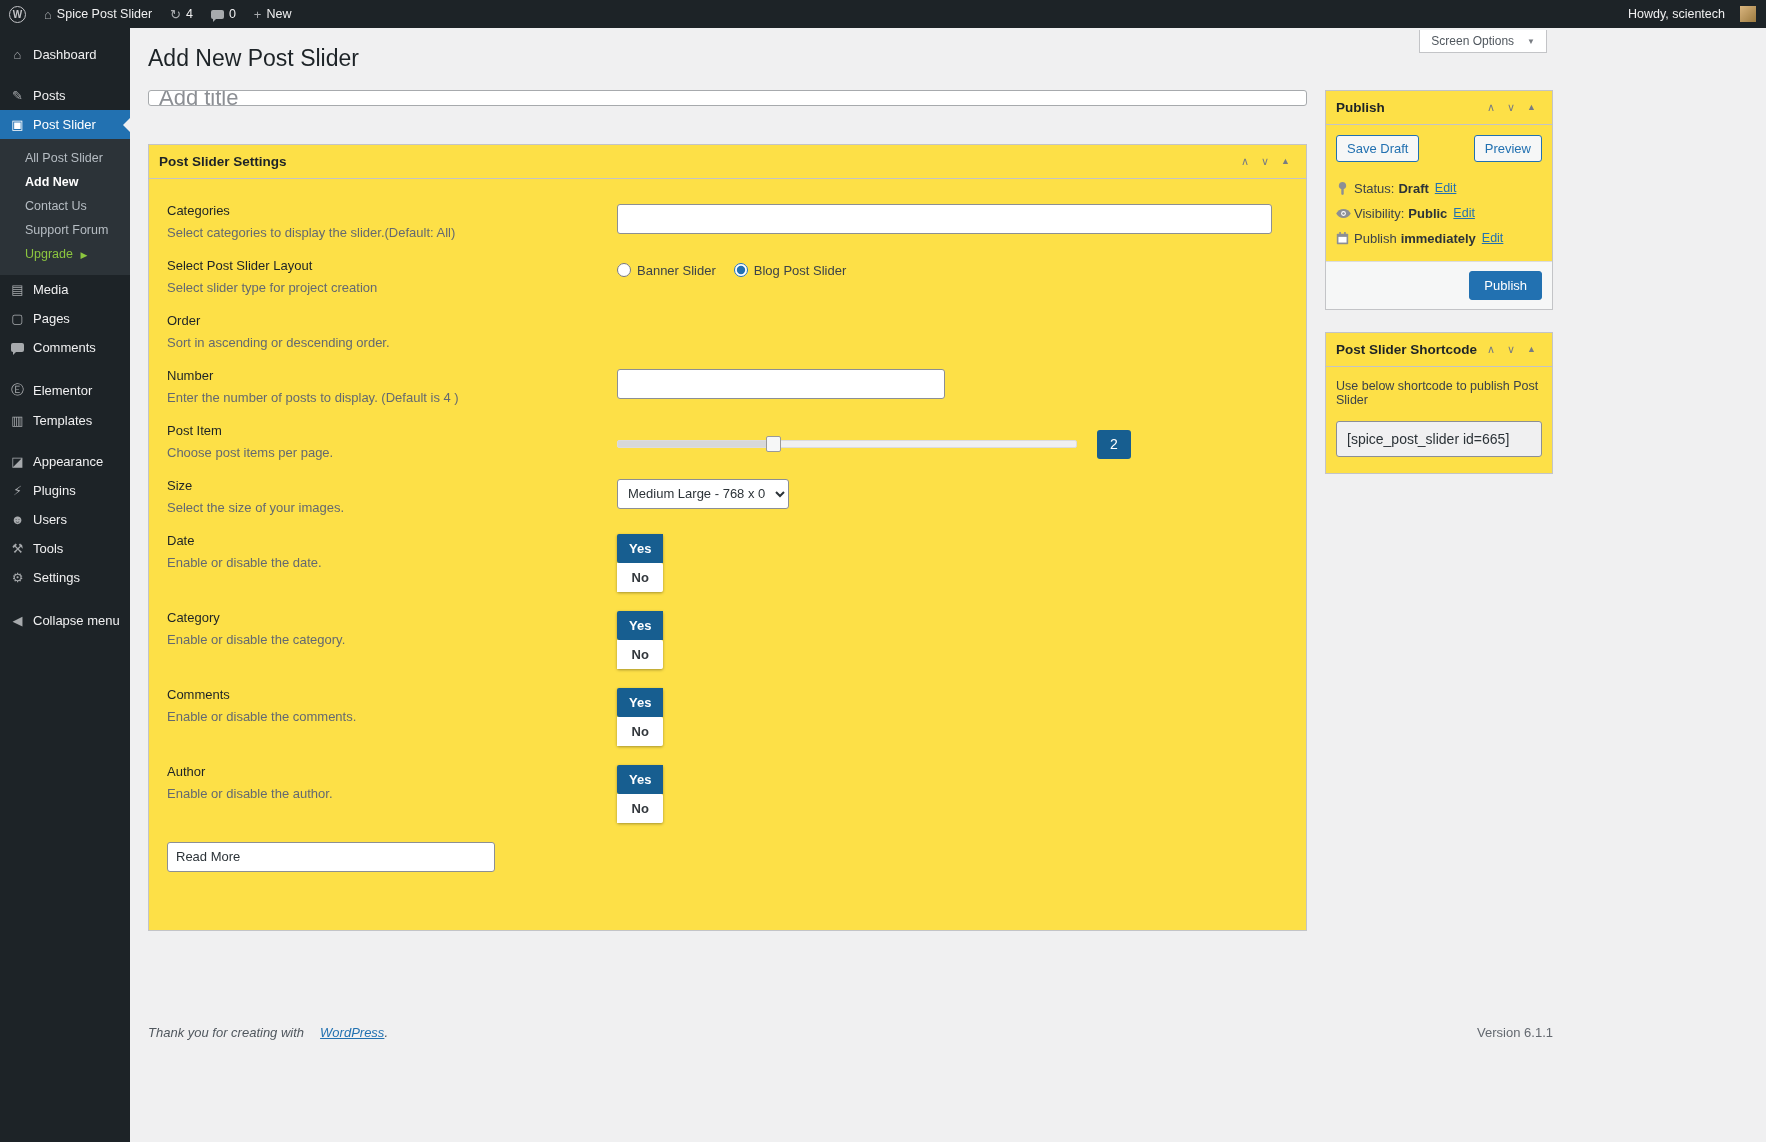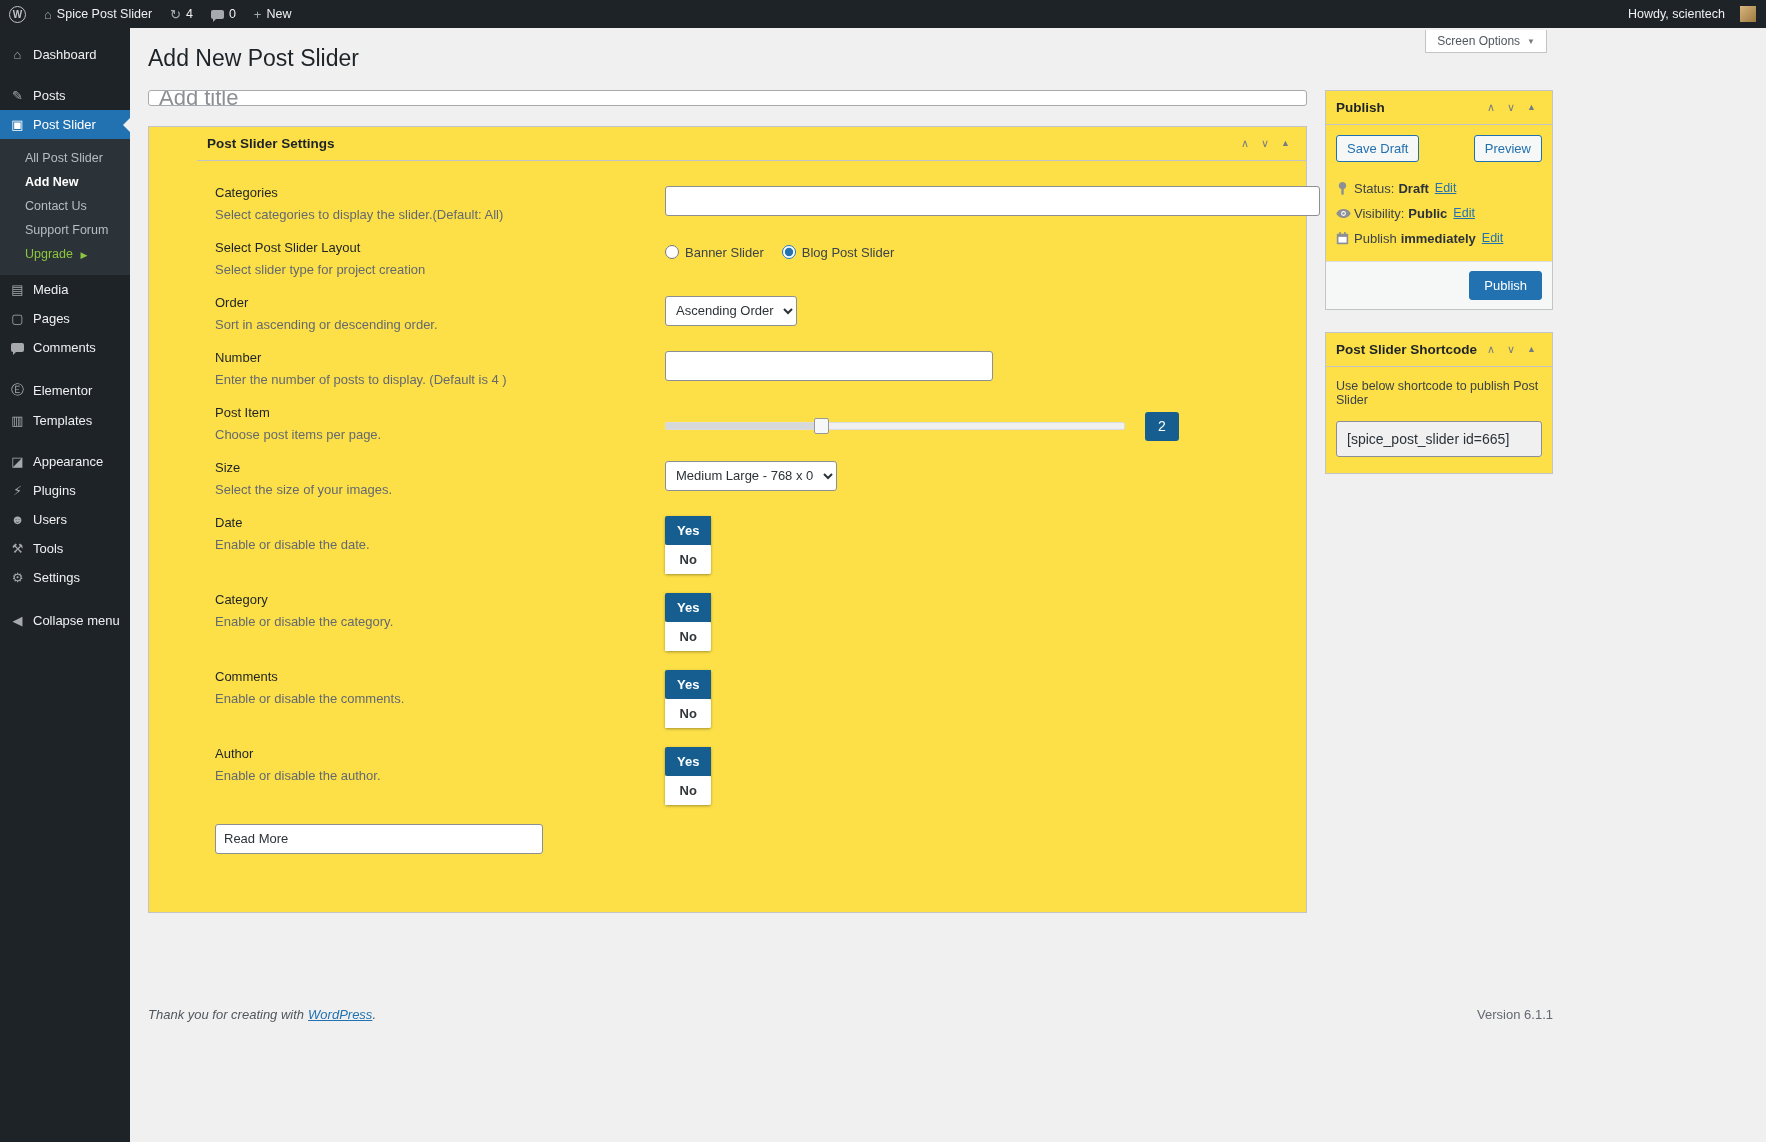--- a/index.html
+++ b/index.html
@@ -45,40 +45,40 @@
   .smi.current { color:#fff; font-weight:bold; }
   .smi.upgrade { color:#8CC63F; }
   .smi .up-arrow { font-size:9px; margin-left:4px; }
   .collapse-wrap { margin-top:14px; }
 
   
   #content { margin-left:130px; padding-left:18px; }
   .wrap { width:1405px; position:relative; }
   .screen-options { position:absolute; top:2px; right:6px; background:#fff;
     border:1px solid #c3c4c7; border-top:none; padding:4px 11px; font-size:12px; color:#50575e;
-    display:flex; gap:7px; align-items:center; cursor:pointer; }
+    display:flex; gap:13px; align-items:center; cursor:pointer; }
   .so-chev { font-size:8px; color:#787c82; }
   h1.page-title { font-size:23px; font-weight:400; color:#1d2327; padding:16px 0 4px; line-height:1.3; }
   .columns { display:flex; gap:18px; margin-top:12px; align-items:flex-start; }
   .col-main { flex:0 0 1159px; width:1159px; }
   .col-side { flex:0 0 228px; width:228px; }
   #title-input { width:100%; height:16px; border:1px solid #a7aaad; border-radius:3px;
     padding:3px 10px; font-size:22px; color:#2c3338; background:#fff; }
   #title-input::placeholder { color:#8c8f94; }
 
   
   .metabox { background:#fde047; border:1px solid #c3c4c7; margin-bottom:22px; }
   .mb-header { display:flex; align-items:center; height:34px; padding:0 10px;
     border-bottom:1px solid #c3c4c7; }
   .mb-title { flex:1; font-size:13.5px; font-weight:bold; color:#1d2327; }
   .mb-ctrl { color:#787c82; font-size:11px; padding:0 6px; cursor:pointer; line-height:1; }
   .mb-ctrl.tri { font-size:9px; }
 
   
-  #settings-box { margin-top:18px;padding-left:48px; }
+  #settings-box { margin-top:36px; }
   .tabs { display:flex; background:#f0f0f1; border-bottom:1px solid #c3c4c7; padding:8px 8px 0; }
   .tab { padding:7px 15px; font-size:13px; color:#2c3338; background:#f6f7f7;
     border:1px solid #c3c4c7; border-bottom:none; margin-right:4px; margin-bottom:-1px; cursor:pointer; }
   .tab.active { background:#fff; position:relative; }
   .tab.active::after { content:""; position:absolute; left:0; right:0; bottom:-1px; height:1px; background:#fff; }
   .settings-body { padding:24px 18px 40px; }
   .frow { display:flex; margin-bottom:18px; }
   .flabel { flex:0 0 450px; padding-right:24px; }
   .flabel .lbl { display:block; font-size:13px; color:#1d2327; margin-bottom:7px; }
   .flabel .desc { font-size:13px; color:#646970; }
@@ -123,21 +123,21 @@
 
   
   .sc-body { padding:12px 10px 16px; }
   .sc-text { font-size:12.5px; color:#3c434a; margin-bottom:14px; }
   .sc-input { width:100%; height:36px; border:1px solid #8c8f94; border-radius:3px;
     background:#f0f0f1; color:#2c3338; font-size:14px; padding:0 10px; }
 
   
   .page-footer { display:flex; justify-content:space-between; margin-top:72px; padding-bottom:24px; font-size:13px; }
   .footer-thanks { color:#50575e; font-style:italic; }
-  .footer-thanks a { color:#2271b1; text-decoration:underline; margin-left:4px; }
+  .footer-thanks a { color:#2271b1; text-decoration:underline; margin-left:16px; }
   .footer-version { color:#646970; }
 </style>
 </head>
 <body>
 
 <div id="adminbar">
   <div class="ab-item">
     <span class="wp-circle">W</span>
   </div>
   <div class="ab-item">
@@ -288,25 +288,20 @@
                     <span>Blog Post Slider</span>
                   </label>
                 </div>
               </div>
             </div>
 
             <div class="frow">
               <div class="flabel">
                 <span class="lbl">Order</span>
                 <span class="desc">Sort in ascending or descending order.</span>
-              </div>
-              <div class="fctrl">
-                <select class="wp-select">
-                  <option selected="">Ascending Order</option>
-                </select>
               </div>
             </div>
 
             <div class="frow">
               <div class="flabel">
                 <span class="lbl">Number</span>
                 <span class="desc">Enter the number of posts to display. (Default is 4 )</span>
               </div>
               <div class="fctrl">
                 <input type="text" class="text-input w-med" value="" style="">

